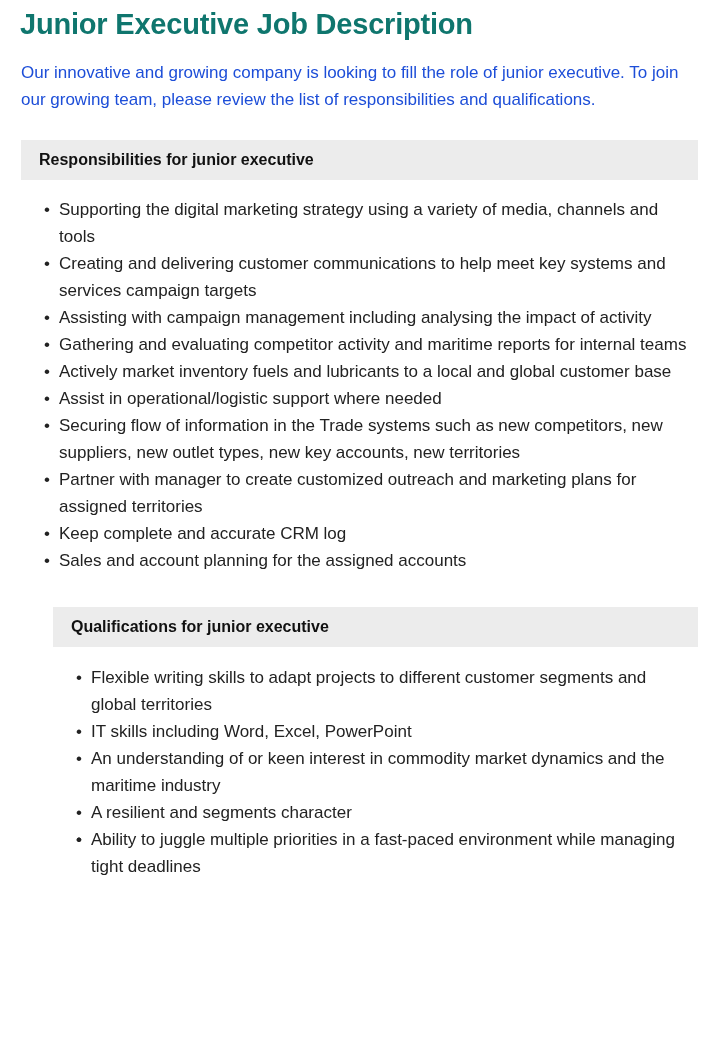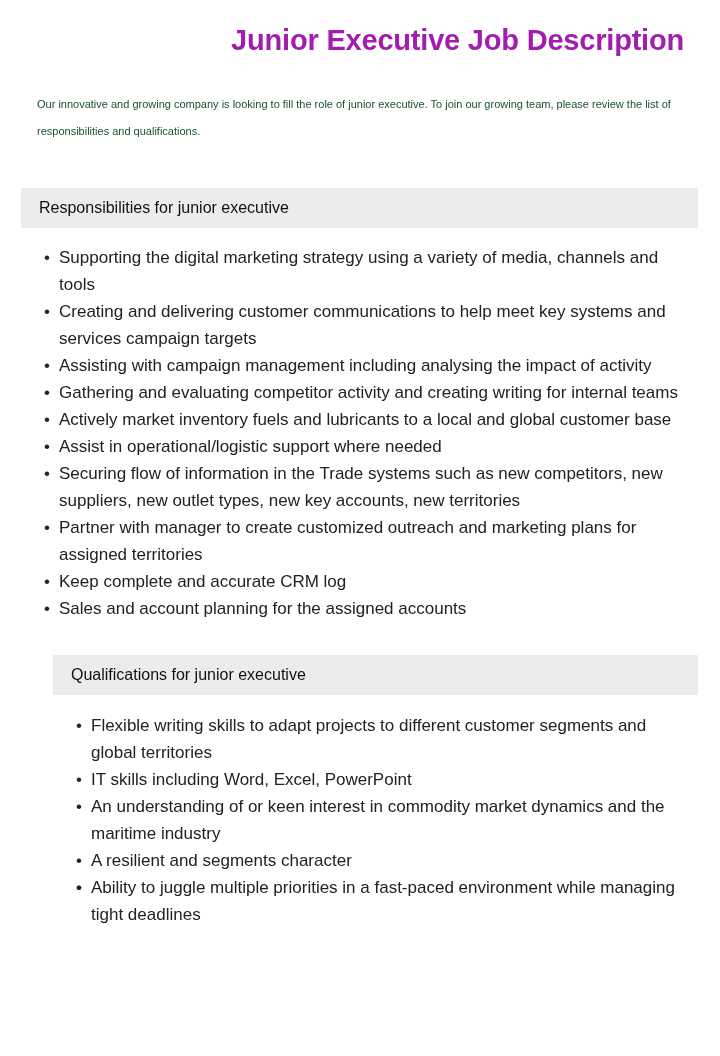--- a/index.html
+++ b/index.html
@@ -18,49 +18,49 @@
   .page {
     width: 720px;
     height: 1056px;
     box-sizing: border-box;
     position: relative;
   }
 
   .doc-title {
     font-size: 29px;
     font-weight: bold;
-    color: #a21caf;
-    text-align: right;
+    color: #0f766e;
+    text-align: left;
     letter-spacing: -0.2px;
-    margin: 16px;
+    margin: 0;
     padding: 6px 20px 0 20px;
     line-height: 36px;
   }
 
   .intro {
-    font-size: 11px;
+    font-size: 17px;
     line-height: 27px;
-    color: #14532d;
-    margin: 16px;
+    color: #1d4ed8;
+    margin: 0;
     padding: 17px 24px 0 21px;
   }
 
   .section-band {
     background: #ececec;
     margin: 0 22px 0 21px;
     height: 40px;
     display: flex;
     align-items: center;
     padding-left: 18px;
     box-sizing: border-box;
   }
 
   .section-band-title {
     font-size: 16px;
-    font-weight: normal;
+    font-weight: bold;
     color: #111111;
     line-height: 20px;
   }
 
   .resp-band-wrap { padding-top: 27px; }
   .qual-band-wrap { padding-top: 33px; margin-left: 32px; }
 
   ul.bullets {
     list-style: none;
     margin: 0;
@@ -99,21 +99,21 @@
   <p class="intro">Our innovative and growing company is looking to fill the role of junior executive. To join our growing team, please review the list of responsibilities and qualifications.</p>
 
   <div class="resp-band-wrap">
     <div class="section-band">
       <span class="section-band-title">Responsibilities for junior executive</span>
     </div>
     <ul class="bullets resp">
         <li><span class="bullet-dot">•</span><span>Supporting the digital marketing strategy using a variety of media, channels and tools</span></li>
         <li><span class="bullet-dot">•</span><span>Creating and delivering customer communications to help meet key systems and services campaign targets</span></li>
         <li><span class="bullet-dot">•</span><span>Assisting with campaign management including analysing the impact of activity</span></li>
-        <li><span class="bullet-dot">•</span><span>Gathering and evaluating competitor activity and creating writing for internal teams</span></li>
+        <li><span class="bullet-dot">•</span><span>Gathering and evaluating competitor activity and maritime reports for internal teams</span></li>
         <li><span class="bullet-dot">•</span><span>Actively market inventory fuels and lubricants to a local and global customer base</span></li>
         <li><span class="bullet-dot">•</span><span>Assist in operational/logistic support where needed</span></li>
         <li><span class="bullet-dot">•</span><span>Securing flow of information in the Trade systems such as new competitors, new suppliers, new outlet types, new key accounts, new territories</span></li>
         <li><span class="bullet-dot">•</span><span>Partner with manager to create customized outreach and marketing plans for assigned territories</span></li>
         <li><span class="bullet-dot">•</span><span>Keep complete and accurate CRM log</span></li>
         <li><span class="bullet-dot">•</span><span>Sales and account planning for the assigned accounts</span></li>
       </ul>
   </div>
 
   <div class="qual-band-wrap">

